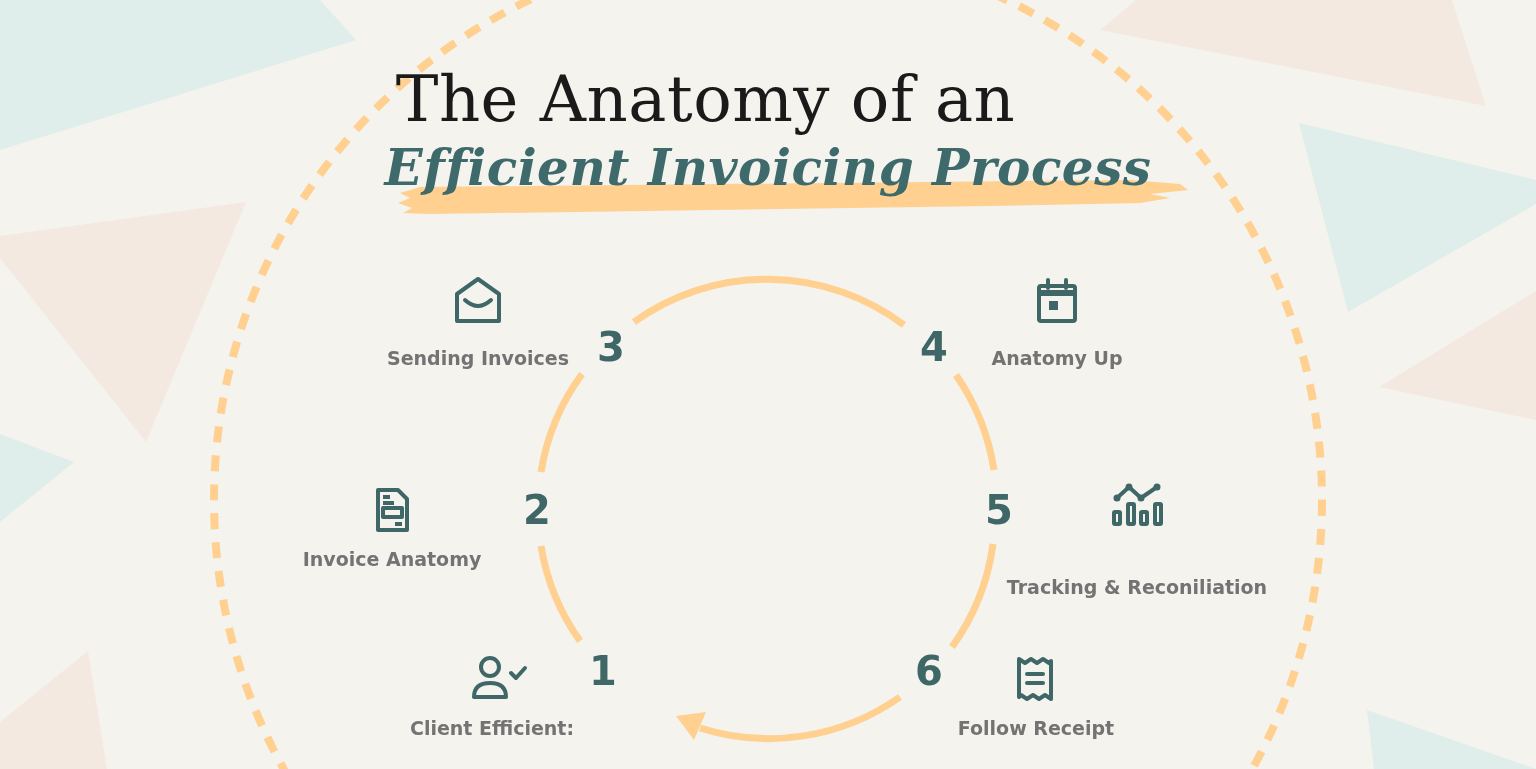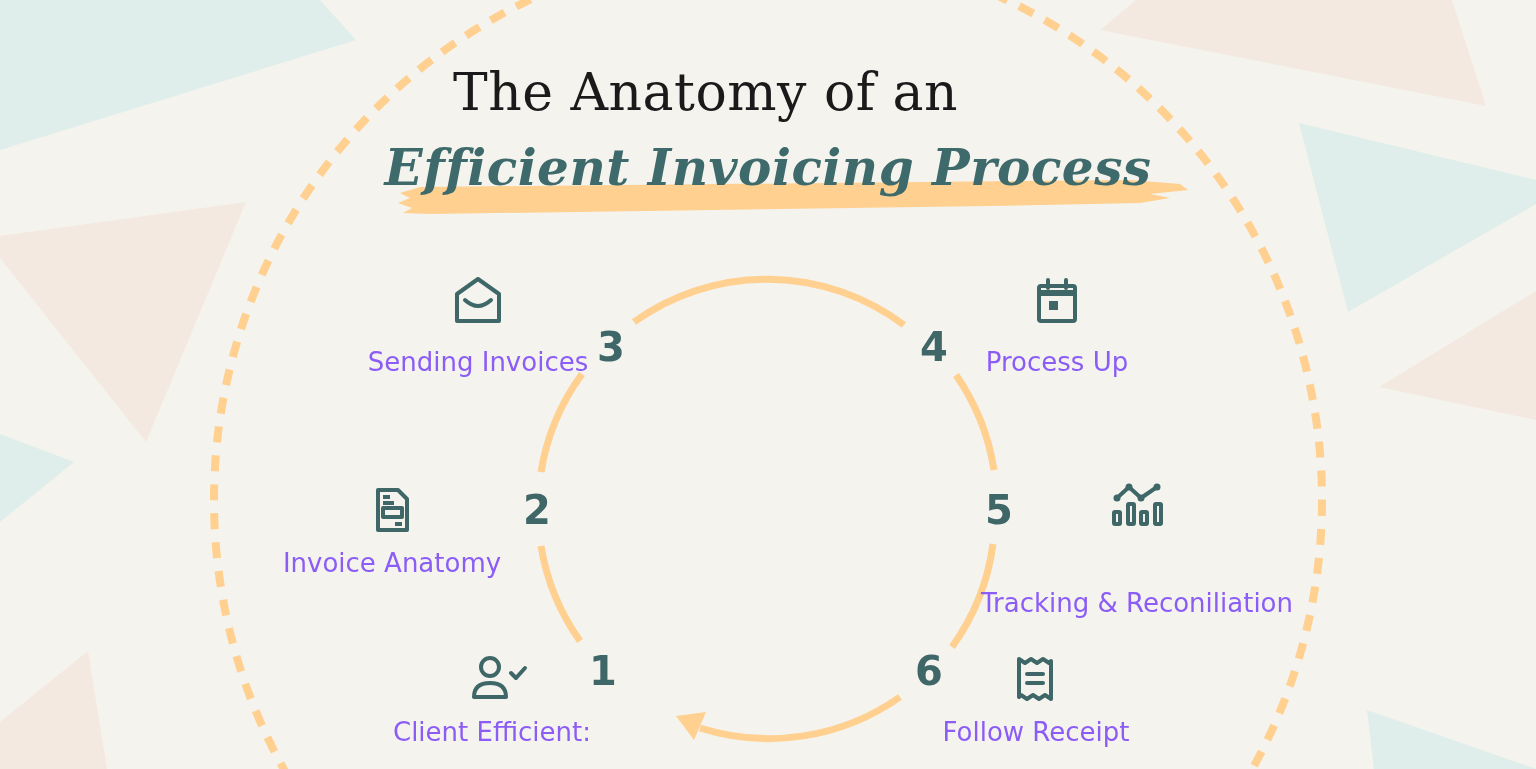--- a/index.html
+++ b/index.html
@@ -4,31 +4,31 @@
 <style>
   html, body { margin: 0; padding: 0; }
   body {
     width: 1536px; height: 769px; overflow: hidden; position: relative;
     background: #f4f3ee;
     font-family: "DejaVu Sans", sans-serif;
   }
   .bg-svg { position: absolute; left: 0; top: 0; width: 1536px; height: 769px; }
   .title-line1 {
     position: absolute; left: 0; width: 1411px; top: 62px; text-align: center;
-    font-family: "DejaVu Serif", serif; font-size: 52px; color: #1a1a1a;
+    font-family: "DejaVu Serif", serif; font-size: 64px; color: #1a1a1a;
     letter-spacing: 0.5px; margin: 0; font-weight: normal;
   }
   .title-line2 {
     position: absolute; left: 0; width: 1536px; top: 138px; text-align: center;
     font-family: "DejaVu Serif", serif; font-style: italic; font-weight: bold;
     font-size: 50px; color: #3e6a6b; margin: 0; letter-spacing: 0.5px;
   }
   .step-label {
-    position: absolute; font-family: "DejaVu Sans", sans-serif; font-weight: normal;
-    font-size: 26px; color: #8b5cf6; white-space: nowrap; transform: translateX(-50%);
+    position: absolute; font-family: "DejaVu Sans", sans-serif; font-weight: bold;
+    font-size: 19px; color: #737373; white-space: nowrap; transform: translateX(-50%);
   }
   .step-num {
     position: absolute; font-family: "DejaVu Sans", sans-serif; font-weight: bold;
     font-size: 40px; color: #3f6768; transform: translate(-50%, -50%);
   }
   .icon { position: absolute; transform: translate(-50%, -50%); }
 </style>
 </head>
 <body>
 
@@ -107,39 +107,39 @@
 <div>
   <svg class="icon" style="left:1057px;top:301px" width="44" height="46" viewBox="0 0 44 46">
     <g fill="none" stroke="#3f6768" stroke-width="4" stroke-linejoin="round">
       <rect x="4" y="8" width="36" height="35" rx="2"></rect>
       <path d="M4,15 L40,15" stroke-width="6"></path>
       <path d="M13,2 L13,10 M31,2 L31,10" stroke-linecap="round"></path>
     </g>
     <rect x="14" y="23" width="9" height="9" fill="#3f6768"></rect>
   </svg>
   <div class="step-num" style="left:934px;top:347px">4</div>
-  <div class="step-label" style="left:1057px;top:347px">Process Up</div>
+  <div class="step-label" style="left:1057px;top:347px">Anatomy Up</div>
 </div>
 
 <div>
   <svg class="icon" style="left:1139px;top:505px" width="56" height="46" viewBox="0 0 56 46">
     <g fill="none" stroke="#3f6768" stroke-width="4" stroke-linejoin="round" stroke-linecap="round">
       <polyline points="6,16 18,5 30,16 46,5"></polyline>
       <rect x="3" y="30" width="6" height="12" rx="1"></rect>
       <rect x="17" y="22" width="6" height="20" rx="1"></rect>
       <rect x="30" y="30" width="6" height="12" rx="1"></rect>
       <rect x="44" y="22" width="6" height="20" rx="1"></rect>
     </g>
     <circle cx="6" cy="16" r="3.5" fill="#3f6768"></circle>
     <circle cx="18" cy="5" r="3.5" fill="#3f6768"></circle>
     <circle cx="30" cy="16" r="3.5" fill="#3f6768"></circle>
     <circle cx="46" cy="5" r="3.5" fill="#3f6768"></circle>
   </svg>
   <div class="step-num" style="left:999px;top:510px">5</div>
-  <div class="step-label" style="left:1137px;top:588px">Tracking &amp; Reconiliation</div>
+  <div class="step-label" style="left:1137px;top:576px">Tracking &amp; Reconiliation</div>
 </div>
 
 <div>
   <svg class="icon" style="left:1035px;top:679px" width="40" height="48" viewBox="0 0 40 48">
     <g fill="none" stroke="#3f6768" stroke-width="4" stroke-linejoin="round" stroke-linecap="round">
       <path d="M4,4 L10,8 L16,4 L22,8 L28,4 L34,8 L36,6 L36,44 L30,40 L24,44 L18,40 L12,44 L6,40 L4,42 Z"></path>
       <path d="M12,19 L28,19 M12,28 L28,28"></path>
     </g>
   </svg>
   <div class="step-num" style="left:929px;top:671px">6</div>

